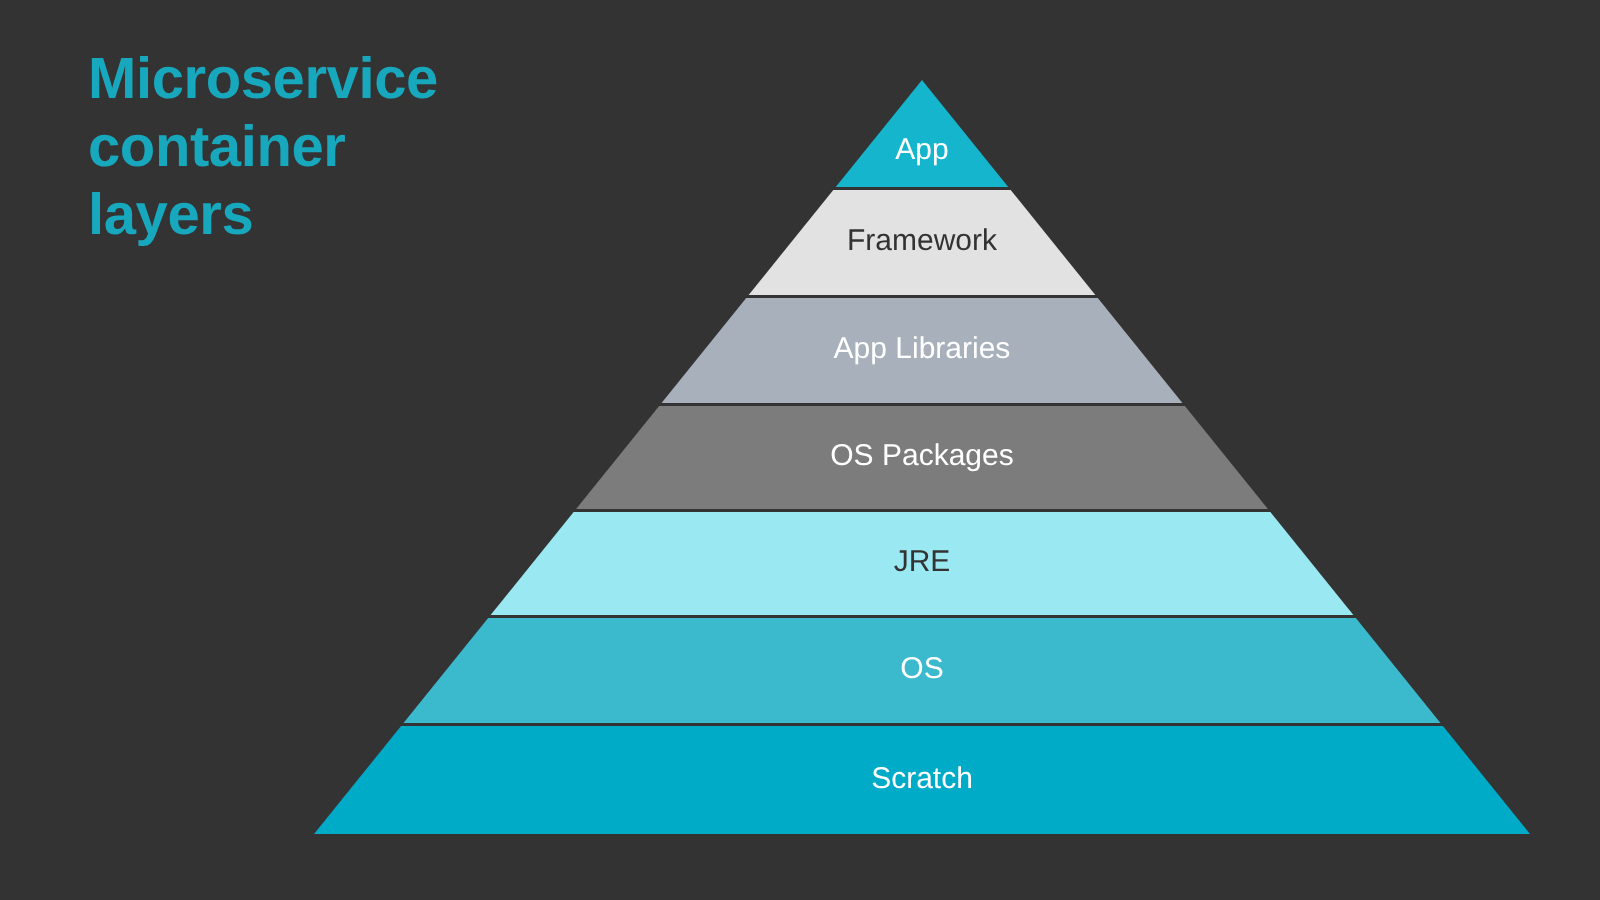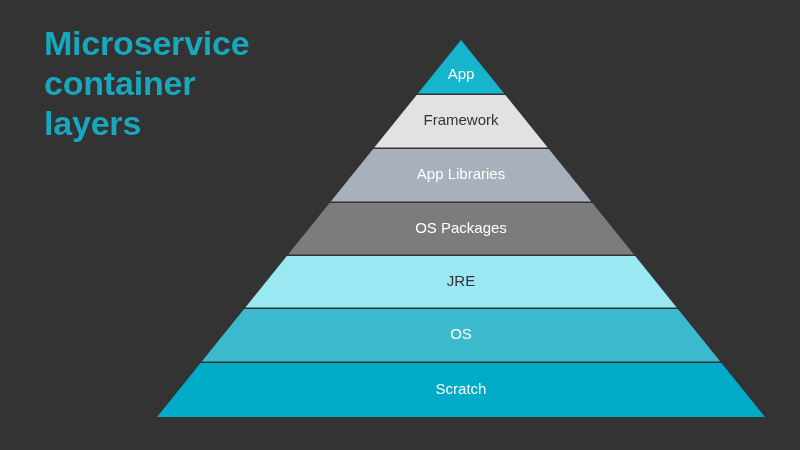--- a/index.html
+++ b/index.html
@@ -17,21 +17,21 @@
     position: relative;
     width: 800px;
     height: 450px;
     background: #333333;
   }
   #title {
     position: absolute;
     left: 44px;
     top: 24px;
     width: 300px;
-    font-size: 34px;
+    font-size: 29px;
     line-height: 1.17;
     font-weight: bold;
     color: #17a8bd;
     letter-spacing: -0.2px;
     white-space: pre-line;
   }
   #pyramid-wrap {
     position: absolute;
     left: 0;
     top: 0;

